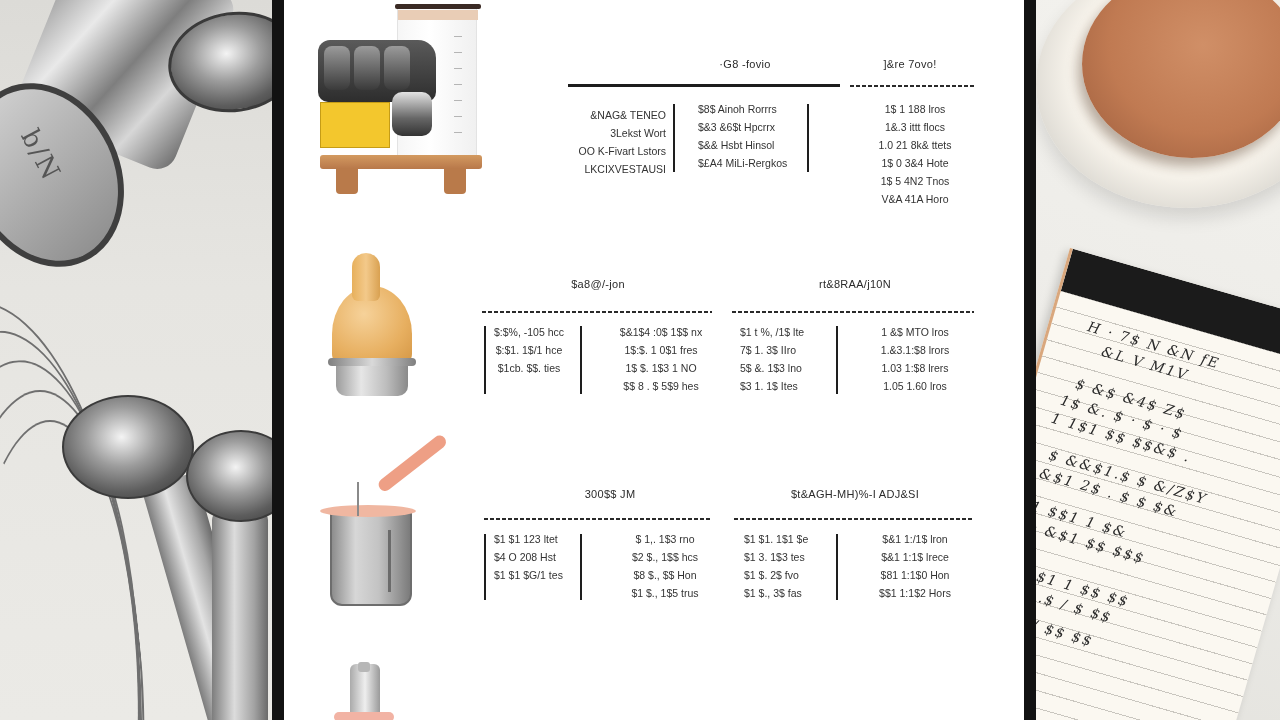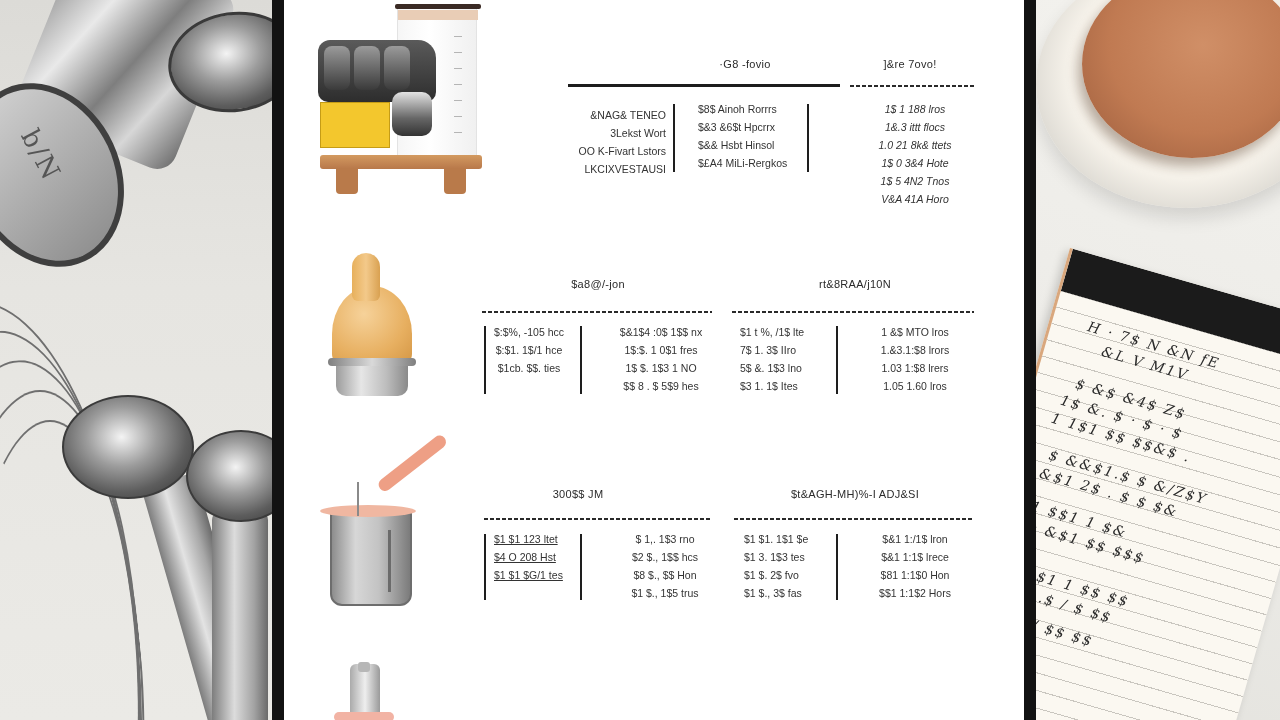--- a/index.html
+++ b/index.html
@@ -208,21 +208,21 @@
     <div>LKCIXVESTAUSI</div>
   </div>
   <div class="vbar" style="left:673px;top:104px;height:68px;"></div>
   <div class="col" style="left:698px;top:100px;">
     <div>$8$ Ainoh Rorrrs</div>
     <div>$&amp;3 &amp;6$t Hpcrrx</div>
     <div>$&amp;&amp; Hsbt Hinsol</div>
     <div>$£A4 MiLi-Rergkos</div>
   </div>
   <div class="vbar" style="left:807px;top:104px;height:68px;"></div>
-  <div class="col center" style="left:856px;top:100px;width:118px;font-style:italic;">
+  <div class="col center" style="left:856px;top:100px;width:118px;">
     <div>1$ 1 188 lros</div>
     <div>1&amp;.3 ittt flocs</div>
     <div>1.0 21 8k&amp; ttets</div>
     <div>1$ 0 3&amp;4 Hote</div>
     <div>1$ 5 4N2 Tnos</div>
     <div>V&amp;A 41A Horo</div>
   </div>
 </div>
 
 <div>
@@ -252,26 +252,26 @@
   <div class="vbar" style="left:836px;top:326px;height:68px;"></div>
   <div class="col center" style="left:860px;top:323px;width:110px;">
     <div>1 &amp;$ MTO lros</div>
     <div>1.&amp;3.1:$8 lrors</div>
     <div>1.03 1:$8 lrers</div>
     <div>1.05 1.60 lros</div>
   </div>
 </div>
 
 <div>
-  <div class="hdr" style="left:528px;top:488px;width:100px;">300$$ JM</div>
+  <div class="hdr" style="left:560px;top:488px;width:100px;">300$$ JM</div>
   <div class="hdr" style="left:770px;top:488px;width:170px;">$t&amp;AGH-MH)%-I ADJ&amp;SI</div>
   <div class="rule-dash" style="left:484px;top:518px;width:228px;"></div>
   <div class="rule-dash" style="left:734px;top:518px;width:240px;"></div>
   <div class="vbar" style="left:484px;top:534px;height:66px;"></div>
-  <div class="col" style="left:494px;top:530px;text-decoration:underline;">
+  <div class="col" style="left:494px;top:530px;">
     <div>$1 $1 123 ltet</div>
     <div>$4 O 208 Hst</div>
     <div>$1 $1 $G/1 tes</div>
   </div>
   <div class="vbar" style="left:580px;top:534px;height:66px;"></div>
   <div class="col center" style="left:610px;top:530px;width:110px;">
     <div>$ 1,. 1$3 rno</div>
     <div>$2 $., 1$$ hcs</div>
     <div>$8 $., $$ Hon</div>
     <div>$1 $., 1$5 trus</div>

